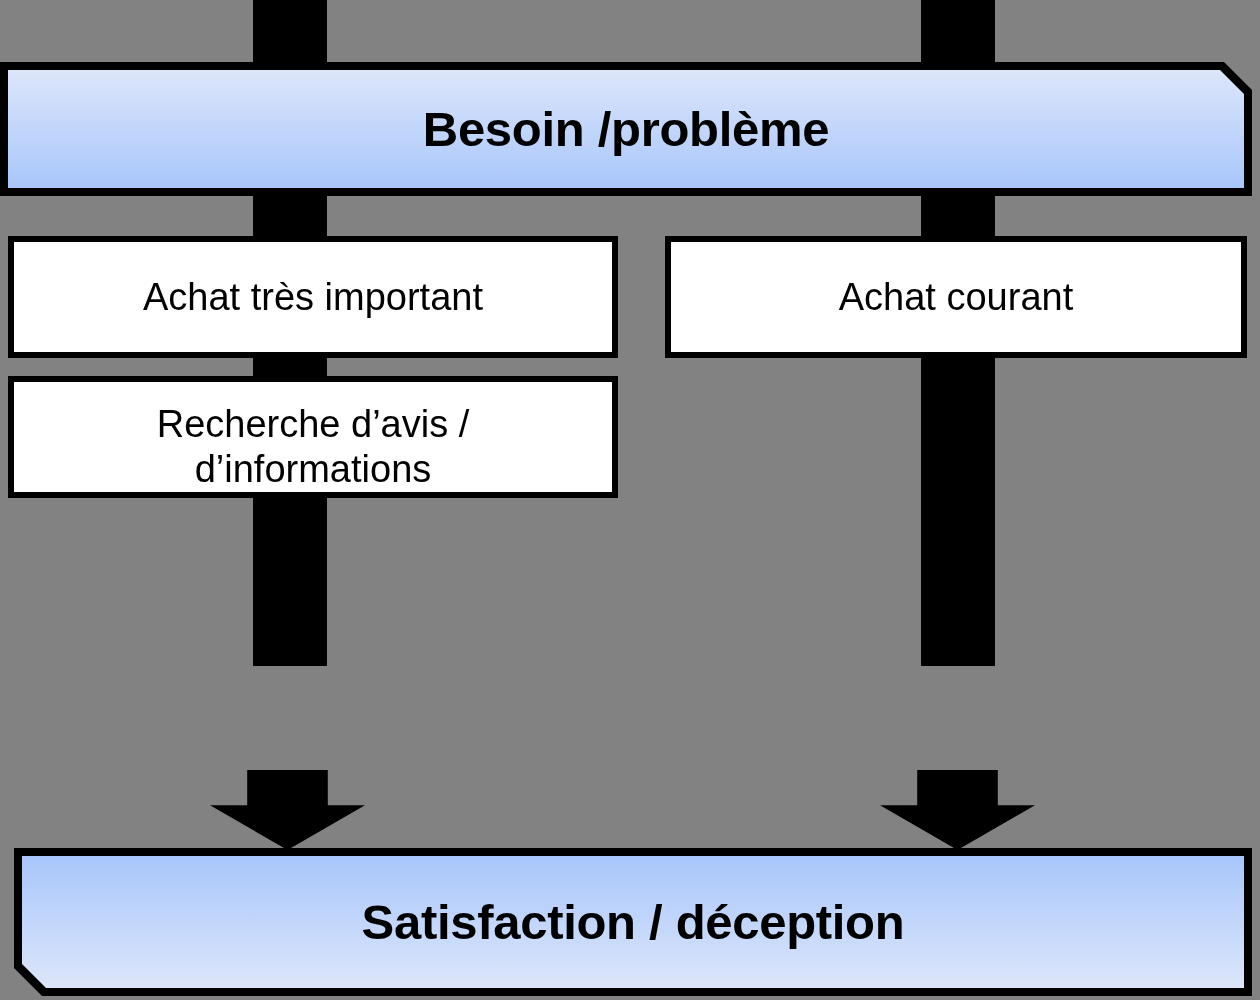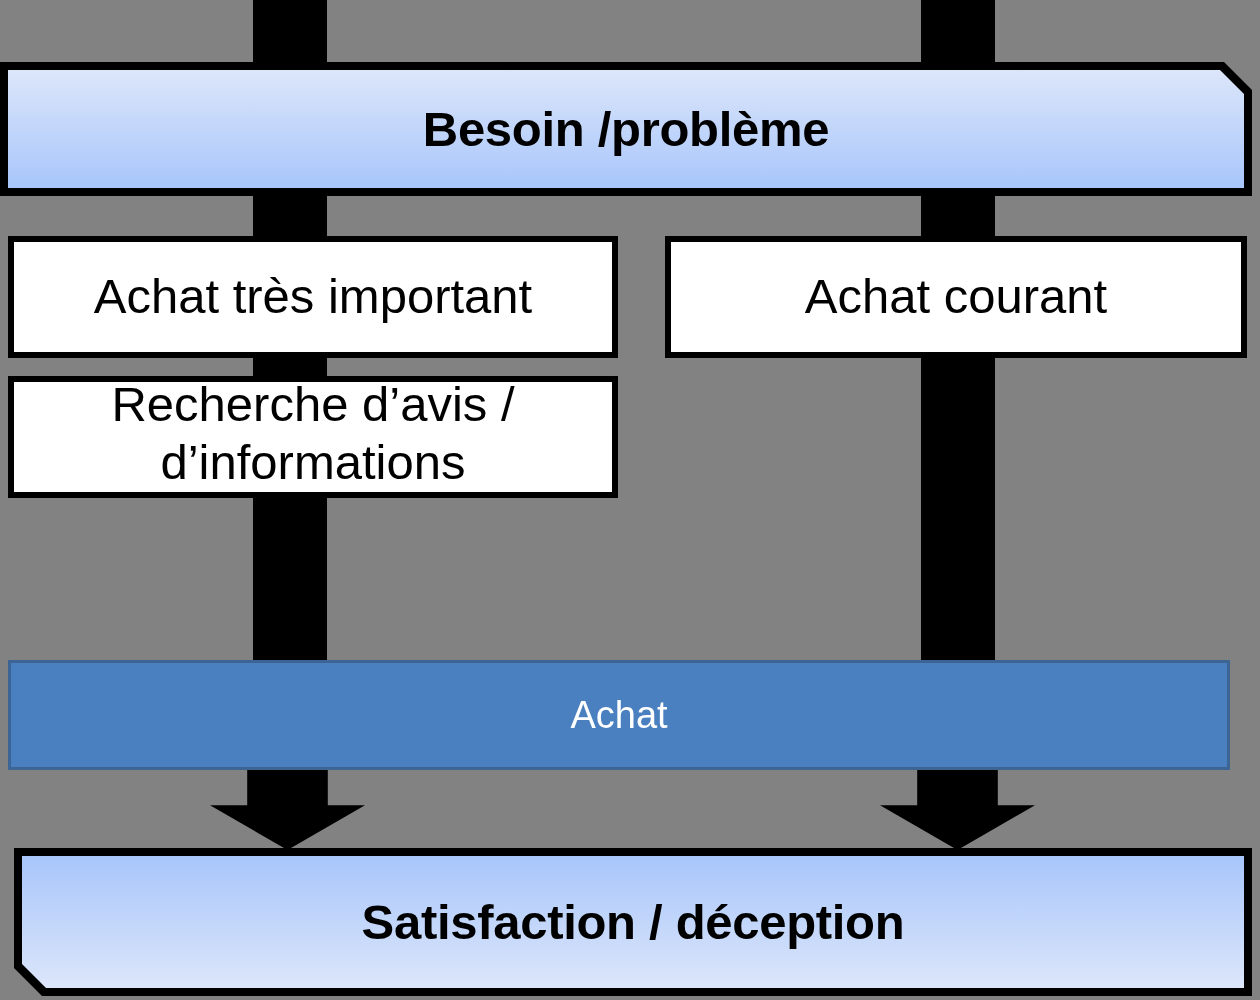--- a/index.html
+++ b/index.html
@@ -72,21 +72,21 @@
     position: absolute;
     background: #ffffff;
     border: 6px solid #000000;
     box-sizing: border-box;
     display: flex;
     align-items: center;
     justify-content: center;
     z-index: 4;
   }
   .wbox-label {
-    font-size: 49px;
+    font-size: 38px;
     color: #000000;
     text-align: center;
     line-height: 1.18;
     white-space: pre-line;
   }
 
   
   #bar-achat {
     position: absolute;
     background: #4a80bf;
@@ -133,23 +133,20 @@
   <div class="wbox" style="left:8px; top:376px; width:610px; height:122px;align-items:flex-end;">
     <div class="wbox-label">Recherche d’avis /
 d’informations</div>
   </div>
 
 
   <div class="wbox" style="left:665px; top:236px; width:582px; height:122px;justify-content:center;">
     <div class="wbox-label">Achat courant</div>
   </div>
 
-  <div id="bar-achat" style="left:8px; top:660px; width:1222px; height:110px;">
-    <div class="bar-label">Achat</div>
-  </div>
 
   <div class="arrow-down" style="left:210px; top:770px; width:155px; height:80px;
               clip-path: polygon(24% 0, 76% 0, 76% 44%, 100% 44%, 50% 100%, 0 44%, 24% 44%);"></div>
 
   <div class="arrow-down" style="left:880px; top:770px; width:155px; height:80px;
               clip-path: polygon(24% 0, 76% 0, 76% 44%, 100% 44%, 50% 100%, 0 44%, 24% 44%);"></div>
 
   <div class="banner" id="banner-bottom" style="left:14px; top:848px; width:1238px; height:148px;">
     <div class="banner-outer"></div>
     <div class="banner-inner"></div>

